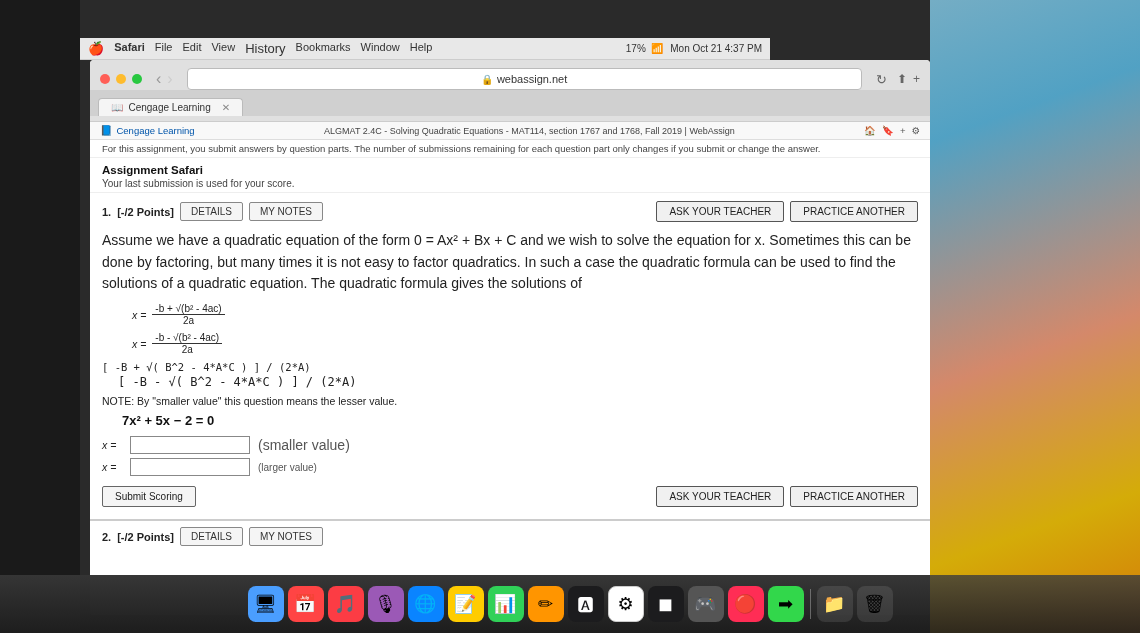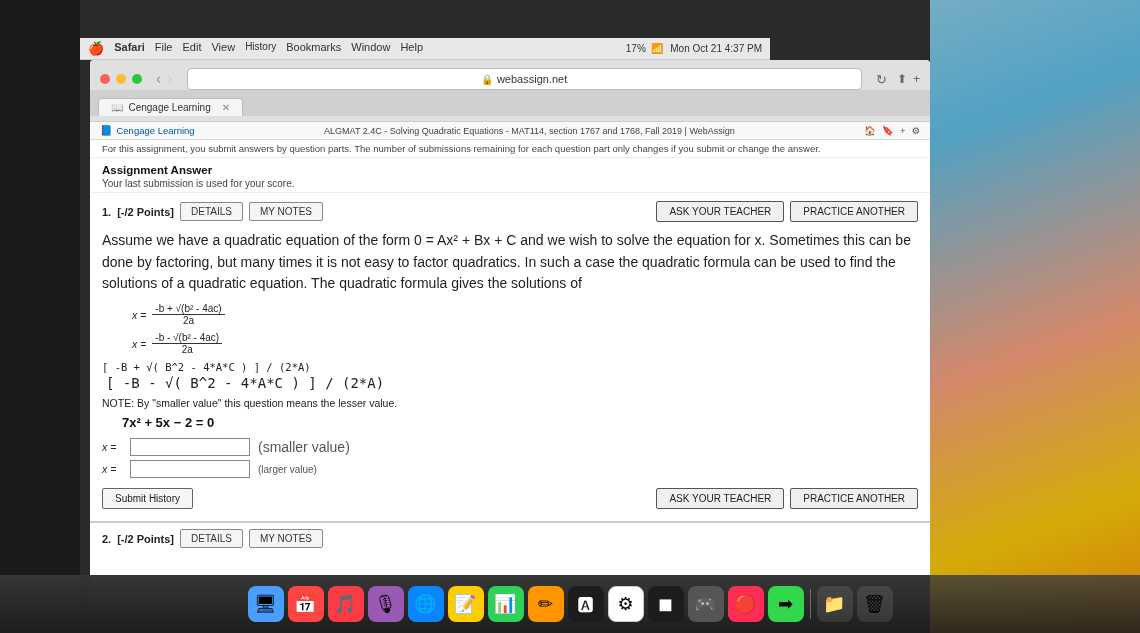--- a/index.html
+++ b/index.html
@@ -111,21 +111,21 @@
   <div style="position:absolute;left:0;top:0;width:80px;height:633px;background:#1a1a1a;z-index:5;"></div>
   <div style="position:absolute;left:80px;bottom:0;width:850px;height:58px;background:rgba(20,20,20,0.95);z-index:15;"></div>
 
   <div class="macos-bar">
     <div class="macos-bar-left">
       <span style="font-size:13px;">🍎</span>
       <span style="font-weight:bold;font-size:11px;">Safari</span>
       <span style="font-size:11px;">File</span>
       <span style="font-size:11px;">Edit</span>
       <span style="font-size:11px;">View</span>
-      <span style="font-size:10px;text-align:center;">History</span>
+      <span style="font-size:13px;text-align:center;">History</span>
       <span style="font-size:11px;">Bookmarks</span>
       <span style="font-size:11px;">Window</span>
       <span style="font-size:11px;">Help</span>
     </div>
     <div class="macos-bar-right">
       <span>17%</span>
       <span>📶</span>
       <span>Mon Oct 21  4:37 PM</span>
     </div>
   </div>
@@ -175,21 +175,21 @@
           <span style="cursor:pointer;">+</span>
           <span style="cursor:pointer;">⚙</span>
         </div>
       </div>
 
       <div style="background:#fff;padding:3px 12px;font-size:9.5px;color:#444;border-bottom:1px solid #eee;">
         <span>For this assignment, you submit answers by question parts. The number of submissions remaining for each question part only changes if you submit or change the answer.</span>
       </div>
 
       <div style="padding:6px 12px 3px;border-bottom:1px solid #eee;">
-        <div style="font-size:11.5px;font-weight:bold;color:#111;margin-bottom:2px;">Assignment Answer</div>
+        <div style="font-size:11.5px;font-weight:bold;color:#111;margin-bottom:2px;">Assignment Safari</div>
         <div style="font-size:10px;color:#444;">Your last submission is used for your score.</div>
       </div>
 
       <div style="padding:8px 12px 4px;">
 
         <div style="display:flex;align-items:center;gap:6px;margin-bottom:8px;">
           <span style="font-size:11px;font-weight:bold;">1.</span>
           <span style="font-size:11px;font-weight:bold;">[-/2 Points]</span>
           <button style="padding:3px 10px;font-size:10px;border:1px solid #888;background:#f5f5f5;border-radius:2px;cursor:pointer;color:#333;">DETAILS</button>
           <button style="padding:3px 10px;font-size:10px;border:1px solid #888;background:#f5f5f5;border-radius:2px;cursor:pointer;color:#333;">MY NOTES</button>
@@ -213,40 +213,40 @@
           <div style="display:flex;align-items:center;gap:6px;">
             <span style="font-size:10.5px;font-style:italic;">x =</span>
             <div style="display:inline-flex;flex-direction:column;align-items:center;vertical-align:middle;">
               <span style="border-bottom:1px solid #333;padding:0 3px;font-size:10px;">-b - √(b² - 4ac)</span>
               <span style="padding:0 3px;font-size:10px;">2a</span>
             </div>
           </div>
         </div>
 
         <div style="font-size:10.5px;font-family:monospace;margin:2px 0;">[ -B + √( B^2 - 4*A*C ) ] / (2*A)</div>
-        <div style="font-size:14px;font-family:monospace;margin:2px 4px 6px;">[ -B - √( B^2 - 4*A*C ) ] / (2*A)</div>
+        <div style="font-size:12px;font-family:monospace;margin:2px 16px 6px;">[ -B - √( B^2 - 4*A*C ) ] / (2*A)</div>
 
         <div style="font-size:10.5px;color:#222;margin:4px 0 6px;">NOTE: By "smaller value" this question means the lesser value.</div>
 
 
         <div style="font-size:13px;font-weight:bold;margin:4px 0 8px 20px;color:#111;">7x² + 5x − 2 = 0</div>
 
         <div style="display:flex;align-items:center;gap:8px;margin:4px 0;">
           <span style="font-size:10.5px;font-style:italic;min-width:20px;">x =</span>
           <input type="text" style="width: 120px; height: 18px; border: 1px solid rgb(136, 136, 136); font-size: 10px; padding: 0px 4px;">
           <span style="font-size:14px;color:#555;">(smaller value)</span>
         </div>
         <div style="display:flex;align-items:center;gap:8px;margin:4px 0 8px;">
           <span style="font-size:10.5px;font-style:italic;min-width:20px;">x =</span>
           <input type="text" style="width: 120px; height: 18px; border: 1px solid rgb(136, 136, 136); font-size: 10px; padding: 0px 4px;">
           <span style="font-size:10px;color:#555;">(larger value)</span>
         </div>
 
         <div style="display:flex;justify-content:space-between;align-items:center;margin-top:10px;">
-          <button style="padding:4px 12px;font-size:10px;border:1px solid #666;background:#f5f5f5;border-radius:2px;cursor:pointer;color:#222;">Submit History</button>
+          <button style="padding:4px 12px;font-size:10px;border:1px solid #666;background:#f5f5f5;border-radius:2px;cursor:pointer;color:#222;">Submit Scoring</button>
           <div style="display:flex;gap:6px;">
             <button style="padding:4px 12px;font-size:10px;border:1px solid #555;background:#f0f0f0;border-radius:2px;cursor:pointer;color:#222;font-weight:500;">ASK YOUR TEACHER</button>
             <button style="padding:4px 12px;font-size:10px;border:1px solid #555;background:#f0f0f0;border-radius:2px;cursor:pointer;color:#222;font-weight:500;">PRACTICE ANOTHER</button>
           </div>
         </div>
       </div>
 
       <hr style="border:none;border-top:2px solid #ccc;margin:8px 0 0;">
 
       <div style="padding:6px 12px;display:flex;align-items:center;gap:6px;">

